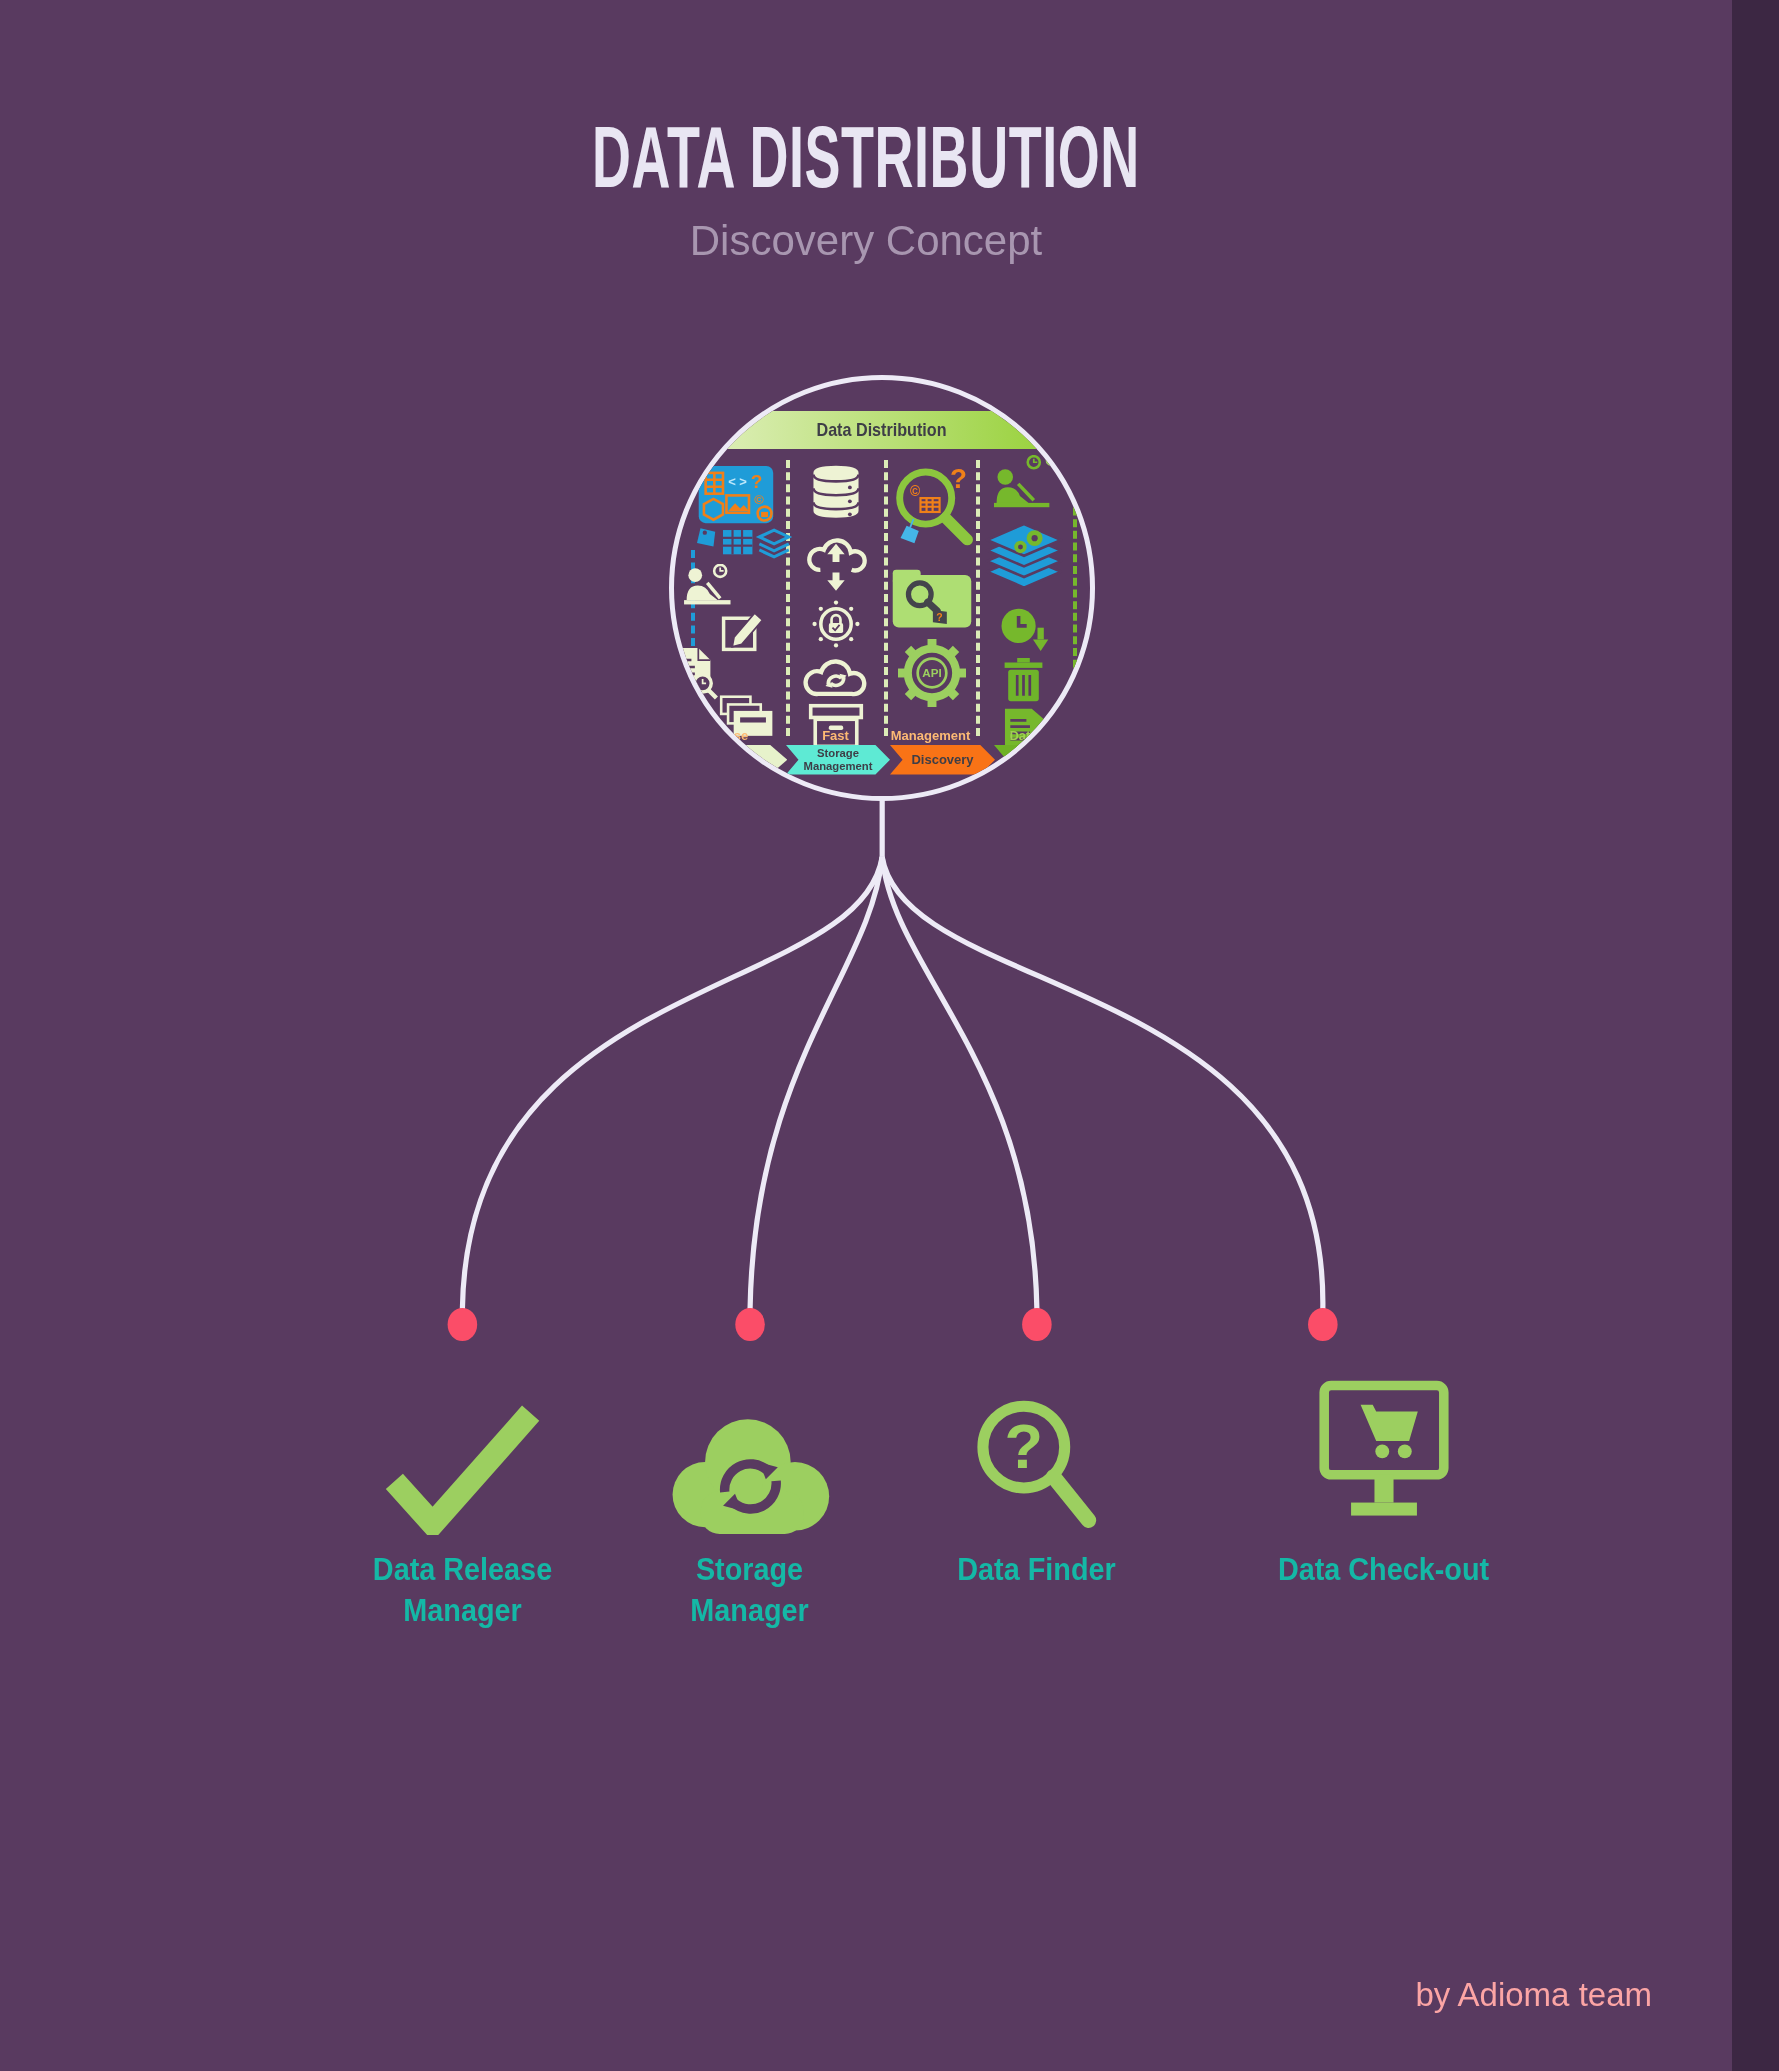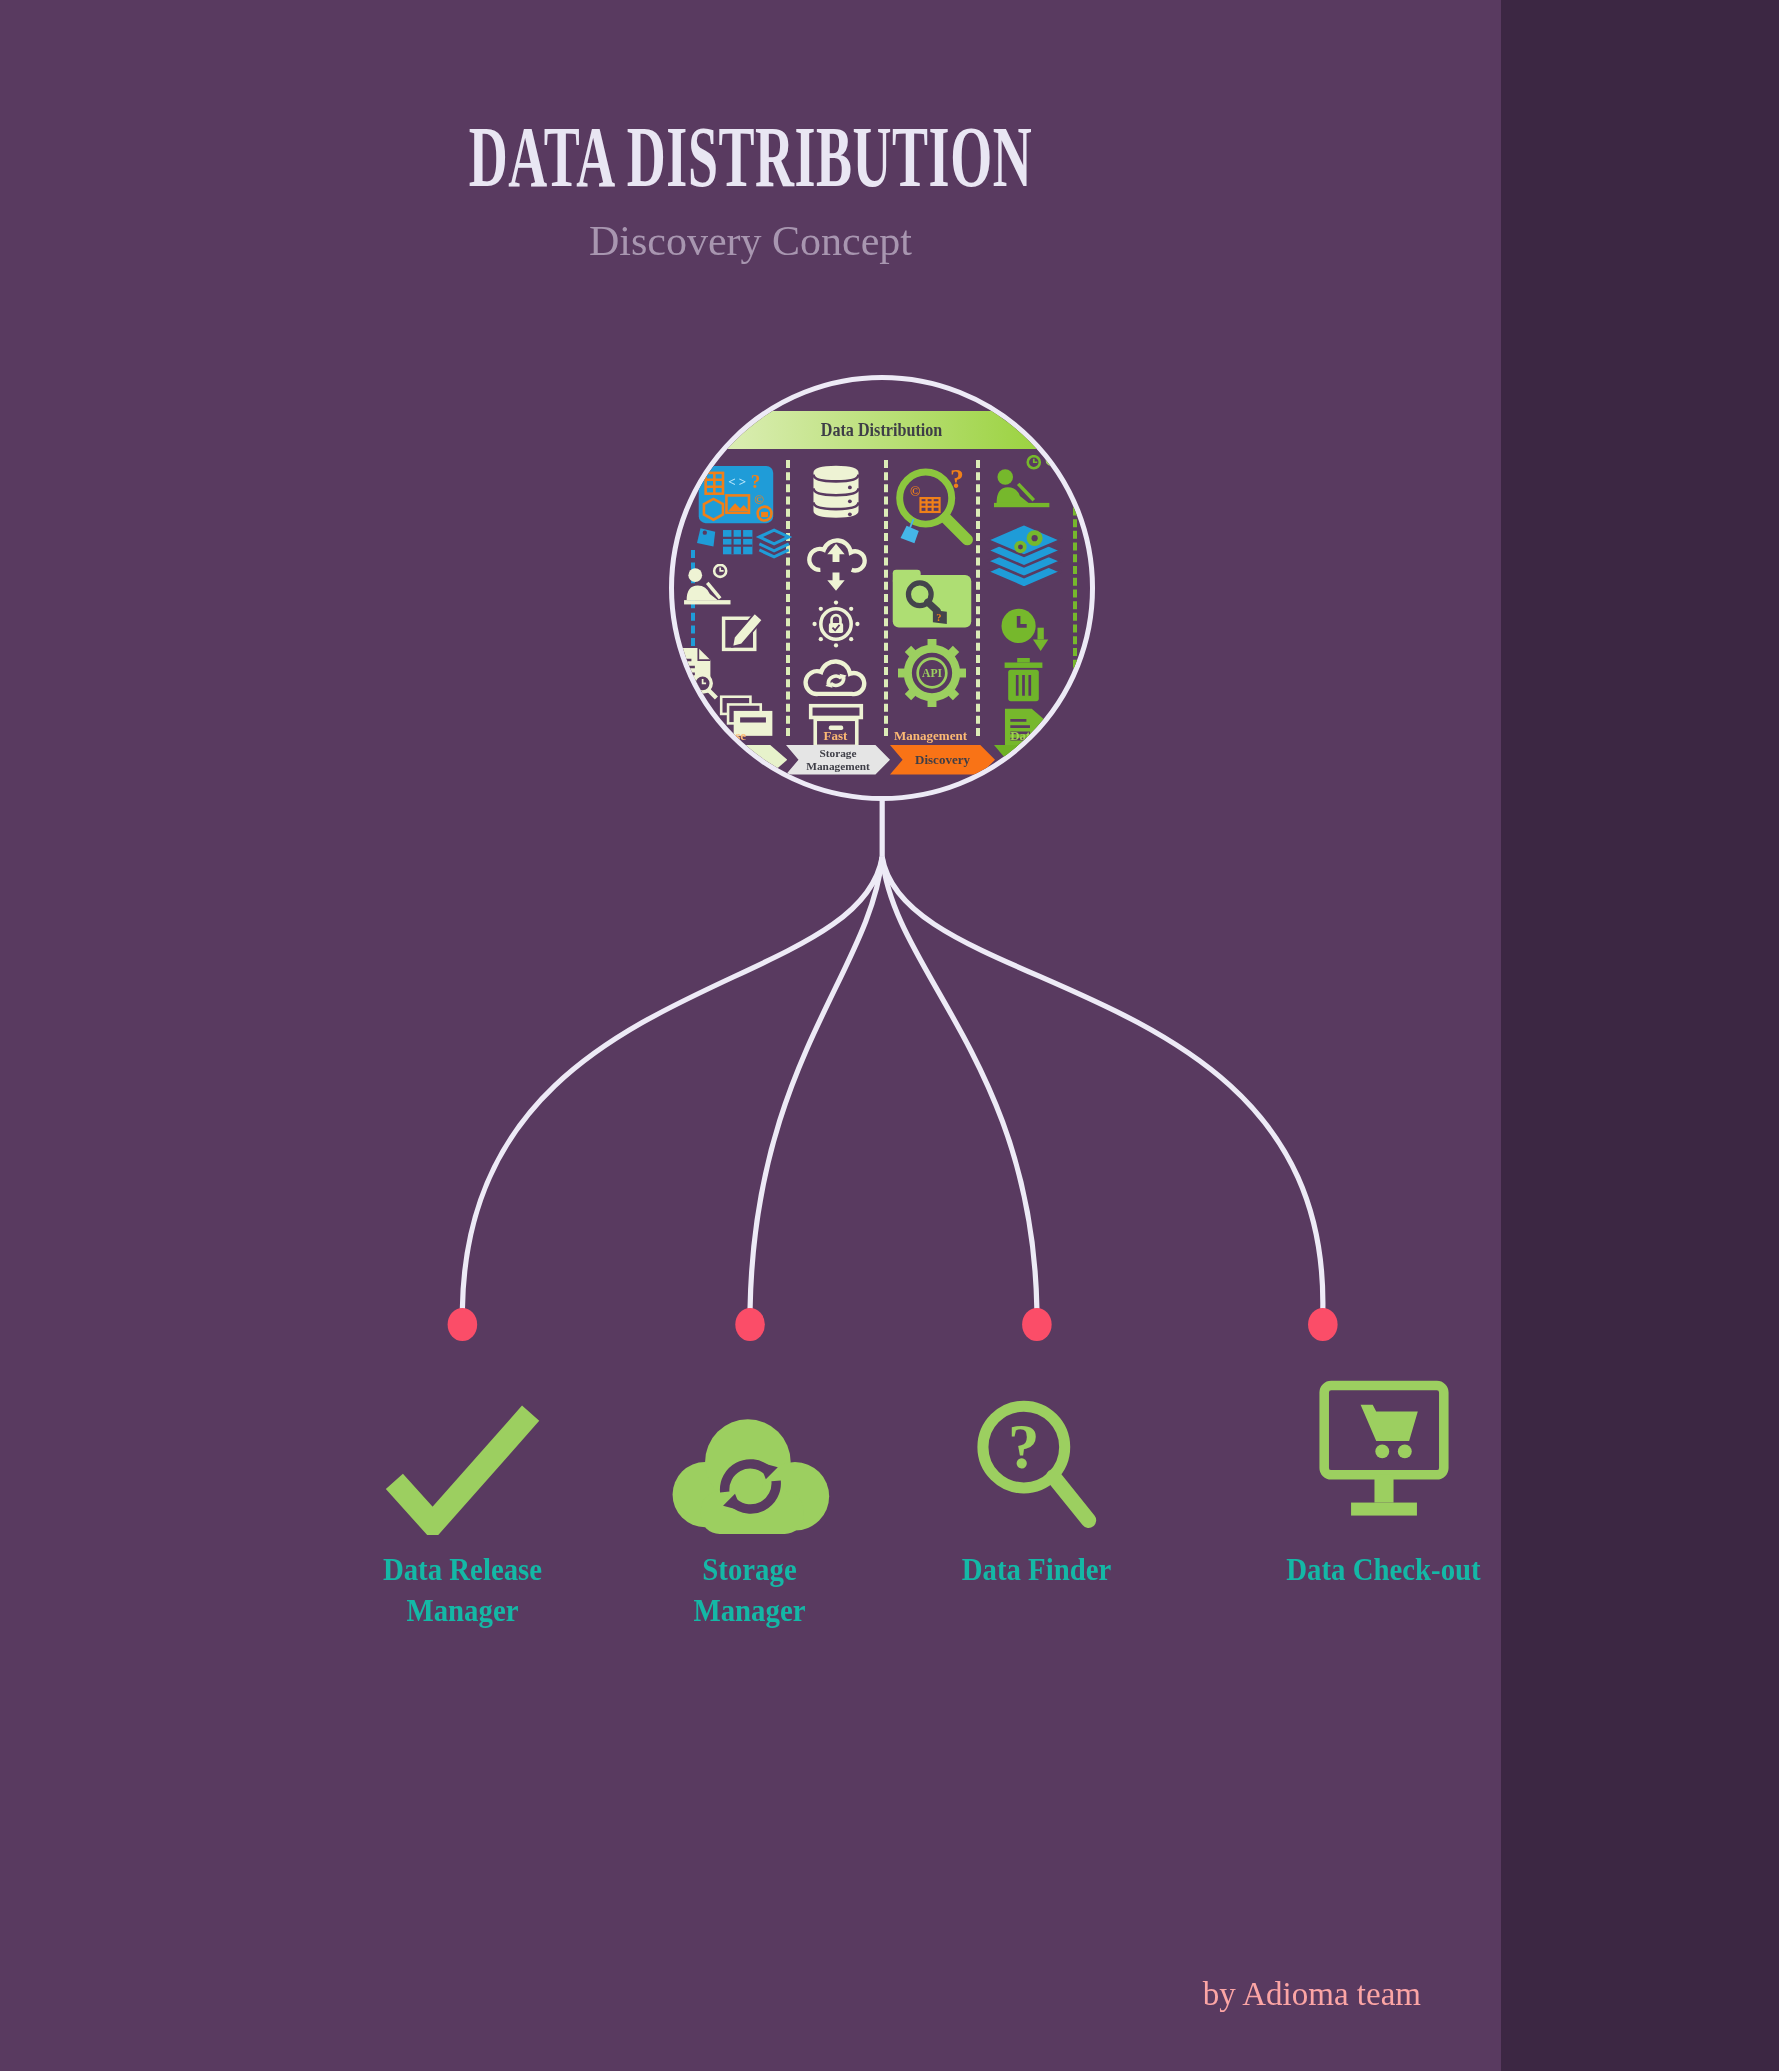--- a/index.html
+++ b/index.html
@@ -1,19 +1,19 @@
 <!DOCTYPE html>
 <html style="font-size:14px"><head>
 <meta charset="utf-8">
 <style>
   html,body{margin:0;padding:0;background:#3c2743;}
   .page{
-    position:relative;width:1501px;height:2072px;overflow:hidden;
+    position:relative;width:1732px;height:2072px;overflow:hidden;
     background:#593a60;
-    font-family:Liberation Serif, serif;
+    font-family:Liberation Sans, sans-serif;
   }
   .condense{display:inline-block;transform:scaleX(.62);transform-origin:50% 50%;white-space:nowrap;}
   .condense-s{display:inline-block;transform:scaleX(.9);transform-origin:50% 50%;white-space:nowrap;}
   .condense-m{display:inline-block;transform:scaleX(.85);transform-origin:50% 50%;white-space:nowrap;}
 
   .title{
     position:absolute;top:111px;left:0;width:100%;text-align:center;
     font-size:87px;line-height:92px;font-weight:bold;color:#e9e6f3;letter-spacing:0.9px;
   }
   .subtitle{
@@ -52,21 +52,21 @@
     font-size:13px;font-weight:bold;color:#fdba74;
   }
   .col-label.speed{color:#9fd14f;}
 
   .chev{
     position:absolute;top:365px;height:29.5px;
     display:flex;align-items:center;justify-content:center;text-align:center;
     font-weight:bold;color:#3e3e47;
   }
   .chev.c0{left:-8.7px;width:122px;background:#e7f2cb;clip-path:polygon(0 0,86% 0,100% 50%,86% 100%,0 100%);}
-  .chev.c1{left:112px;width:104px;background:#e5e5e5;clip-path:polygon(0 0,86% 0,100% 50%,86% 100%,0 100%,12% 50%);font-size:11.3px;line-height:1.1;}
+  .chev.c1{left:112px;width:104px;background:#5eead4;clip-path:polygon(0 0,86% 0,100% 50%,86% 100%,0 100%,12% 50%);font-size:11.3px;line-height:1.1;}
   .chev.c2{left:216px;width:105px;background:#f97316;clip-path:polygon(0 0,86% 0,100% 50%,86% 100%,0 100%,12% 50%);font-size:13px;}
   .chev.c3{left:320px;width:104px;background:#6fb226;clip-path:polygon(0 0,86% 0,100% 50%,86% 100%,0 100%,12% 50%);}
 
   
   .node{position:absolute;top:1361px;width:295px;text-align:center;z-index:1;}
   .node.n0{left:315px;} .node.n1{left:602px;} .node.n2{left:889px;} .node.n3{left:1236px;}
   .node-icon{height:174px;display:flex;align-items:flex-end;justify-content:center;}
   .node-label{margin-top:14px;font-size:32px;font-weight:bold;color:#14b8a6;line-height:1.28;}
   .node-label span{display:block;}
 </style>

